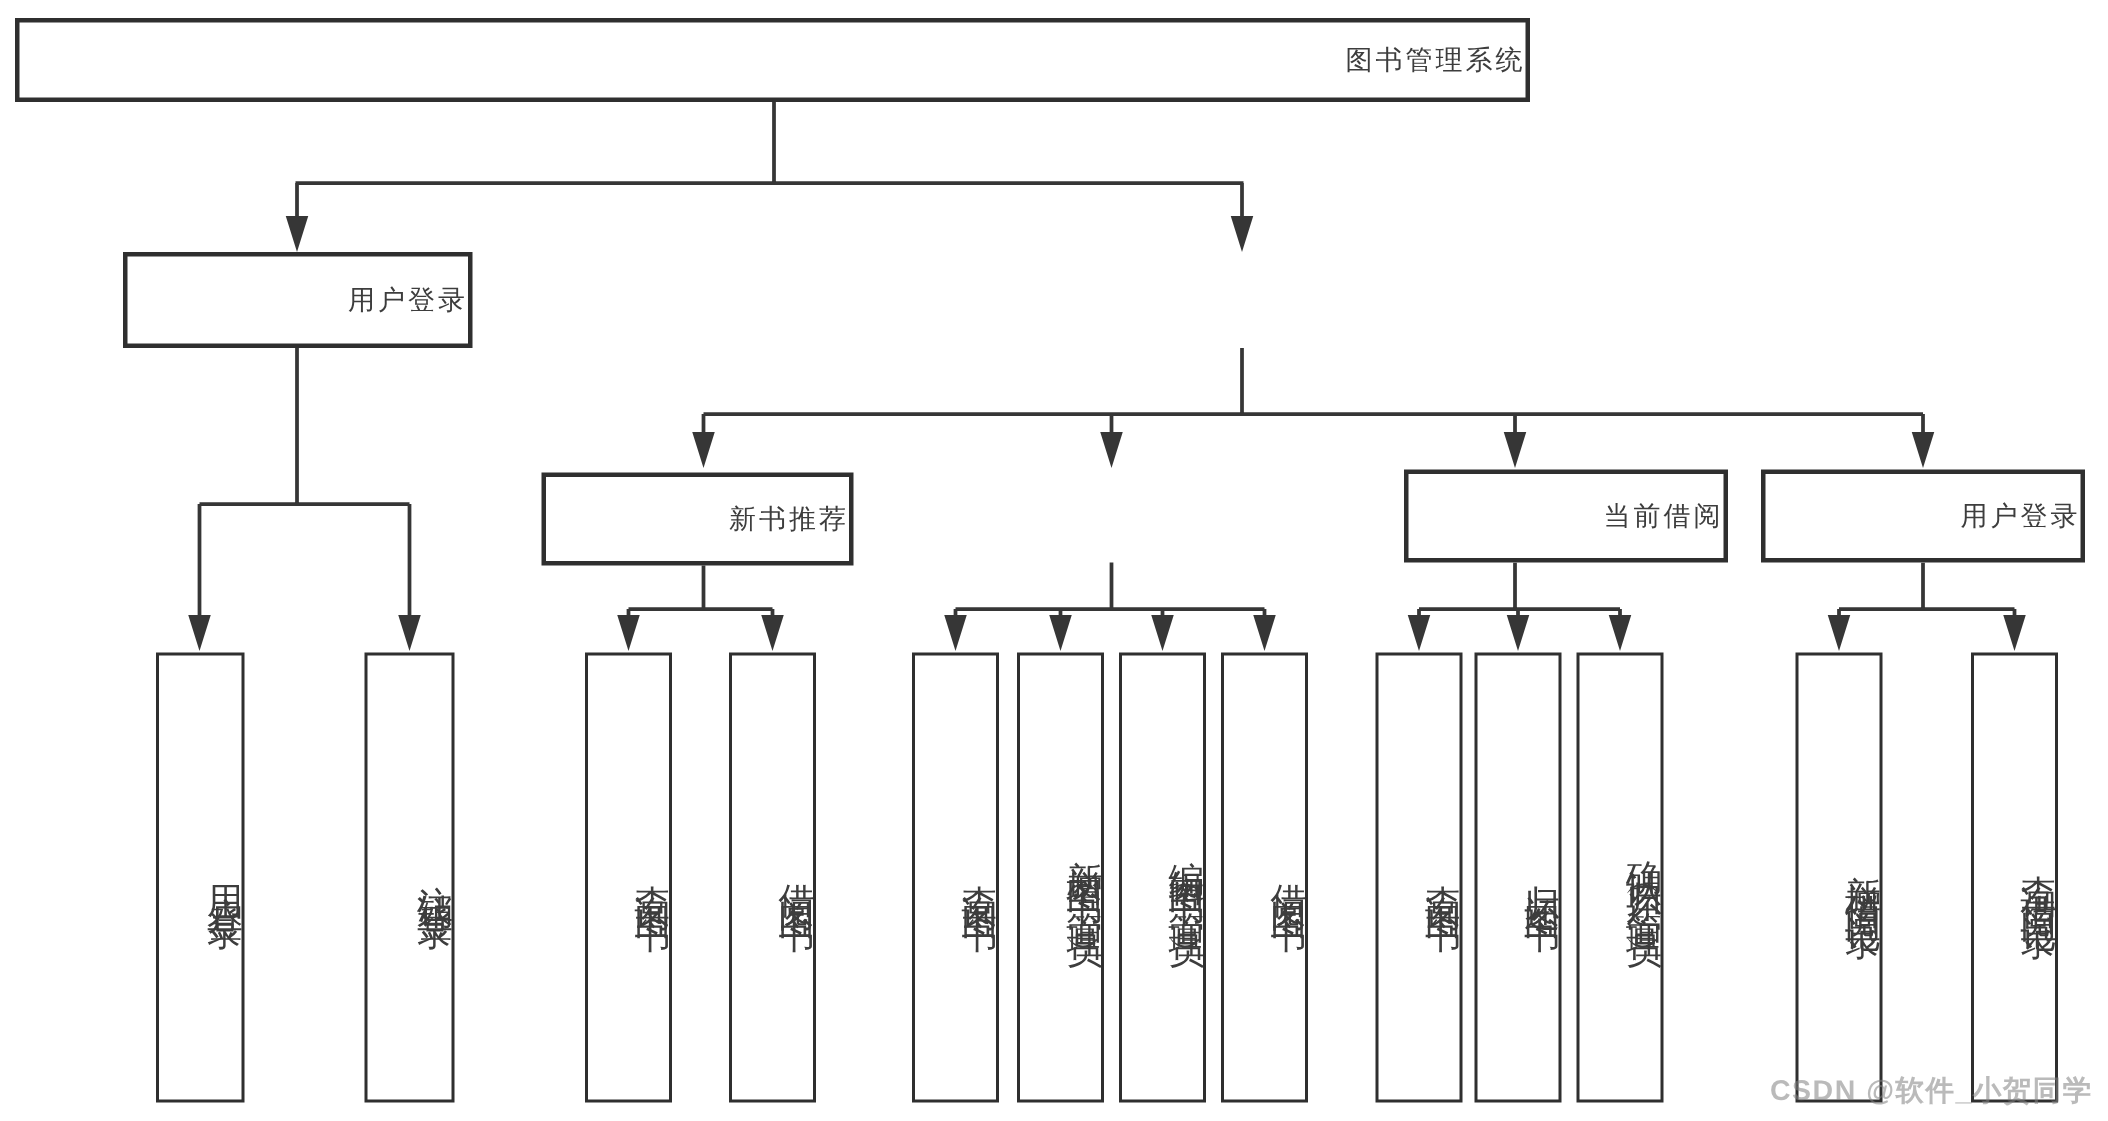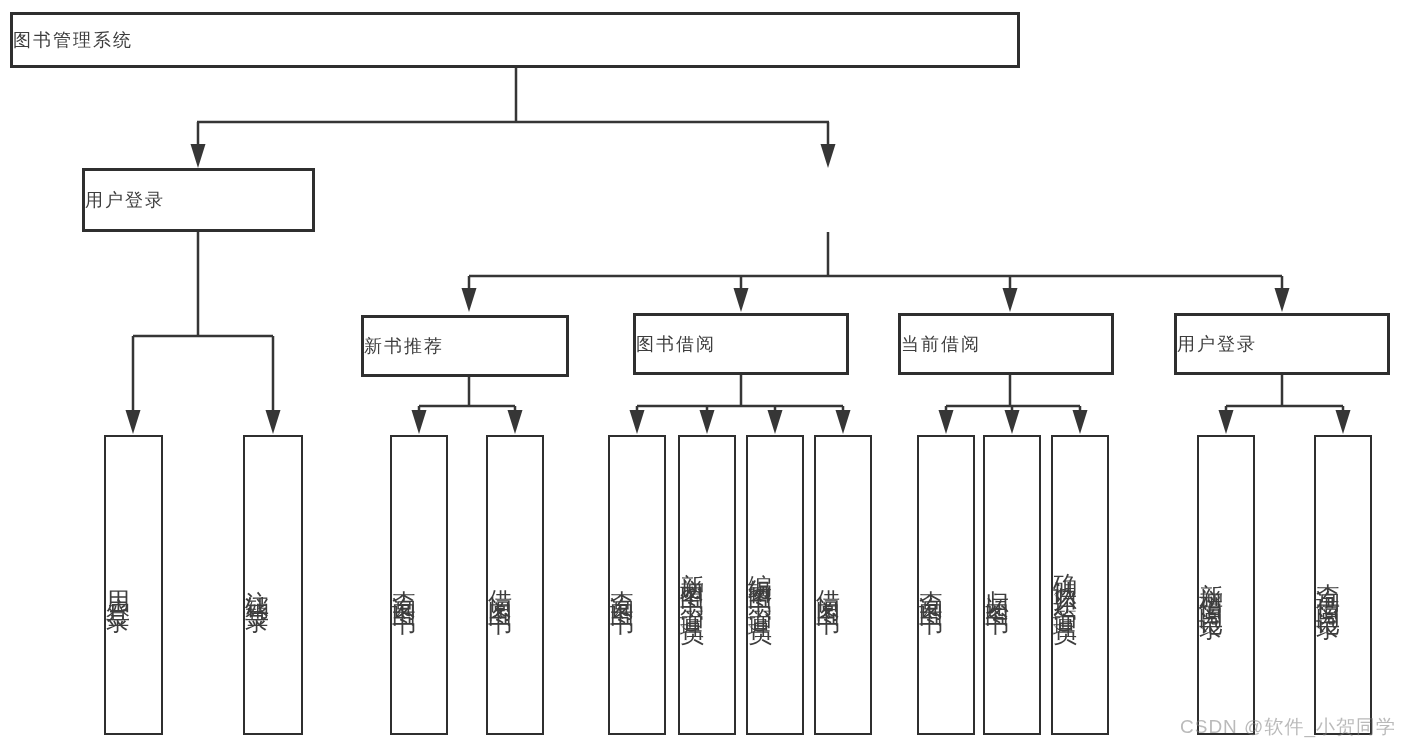--- a/index.html
+++ b/index.html
@@ -3,30 +3,30 @@
 <meta charset="utf-8">
 <style>
   html,body { margin:0; padding:0; background:#ffffff; }
   .canvas {
     position:relative; width:1405px; height:747px; background:#ffffff;
     font-family:"Liberation Sans","DejaVu Sans",sans-serif; color:#3d3d3d; overflow:hidden;
   }
   svg.connectors { position:absolute; left:0; top:0; width:1405px; height:747px; }
   .box {
     position:absolute; box-sizing:border-box; background:#ffffff;
-    border:3px solid #2f2f2f; display:flex; align-items:center; justify-content:flex-start;
+    border:3px solid #2f2f2f; display:flex; align-items:center; justify-content:flex-end;
   }
   .box.leaf { border-width:2.5px; }
   .h .lbl { font-size:18px; letter-spacing:2px; white-space:nowrap; }
   .v .lbl {
     writing-mode:vertical-rl; font-size:24px; letter-spacing:7px; line-height:1;
   }
   .watermark {
     position:absolute; left:1180px; top:714px; z-index:5;
-    font-size:19px; letter-spacing:1px; color:rgba(130,130,130,0.55); white-space:nowrap;
+    font-size:19px; letter-spacing:1px; color:rgba(130,130,130,0.55); white-space:nowrap;font-weight:bold;
   }
 </style>
 </head>
 <body>
 
 <div class="canvas">
 
   <svg class="connectors" viewBox="0 0 1405 747" aria-hidden="true">
 
     <g stroke="#363636" stroke-width="2.5" fill="none">
@@ -81,24 +81,21 @@
     <span class="lbl">图书管理系统</span>
   </div>
 
   <div class="box h" style="left:82px;top:168px;width:233px;height:64px">
     <span class="lbl">用户登录</span>
   </div>
 
   <div class="box h" style="left:361px;top:315px;width:208px;height:62px">
     <span class="lbl">新书推荐</span>
   </div>
-  <div class="box h" style="left:633px;top:313px;width:216px;height:62px">
-    <span class="lbl">图书借阅</span>
-  </div>
-  <div class="box h" style="left:898px;top:313px;width:216px;height:62px">
+  <div class="box h" style="left:936px;top:313px;width:216px;height:62px">
     <span class="lbl">当前借阅</span>
   </div>
   <div class="box h" style="left:1174px;top:313px;width:216px;height:62px">
     <span class="lbl">用户登录</span>
   </div>
 
   <div class="box v leaf" style="left:104px;top:435px;width:59px;height:300px">
     <span class="lbl">用户登录</span>
   </div>
   <div class="box v leaf" style="left:243px;top:435px;width:60px;height:300px">

